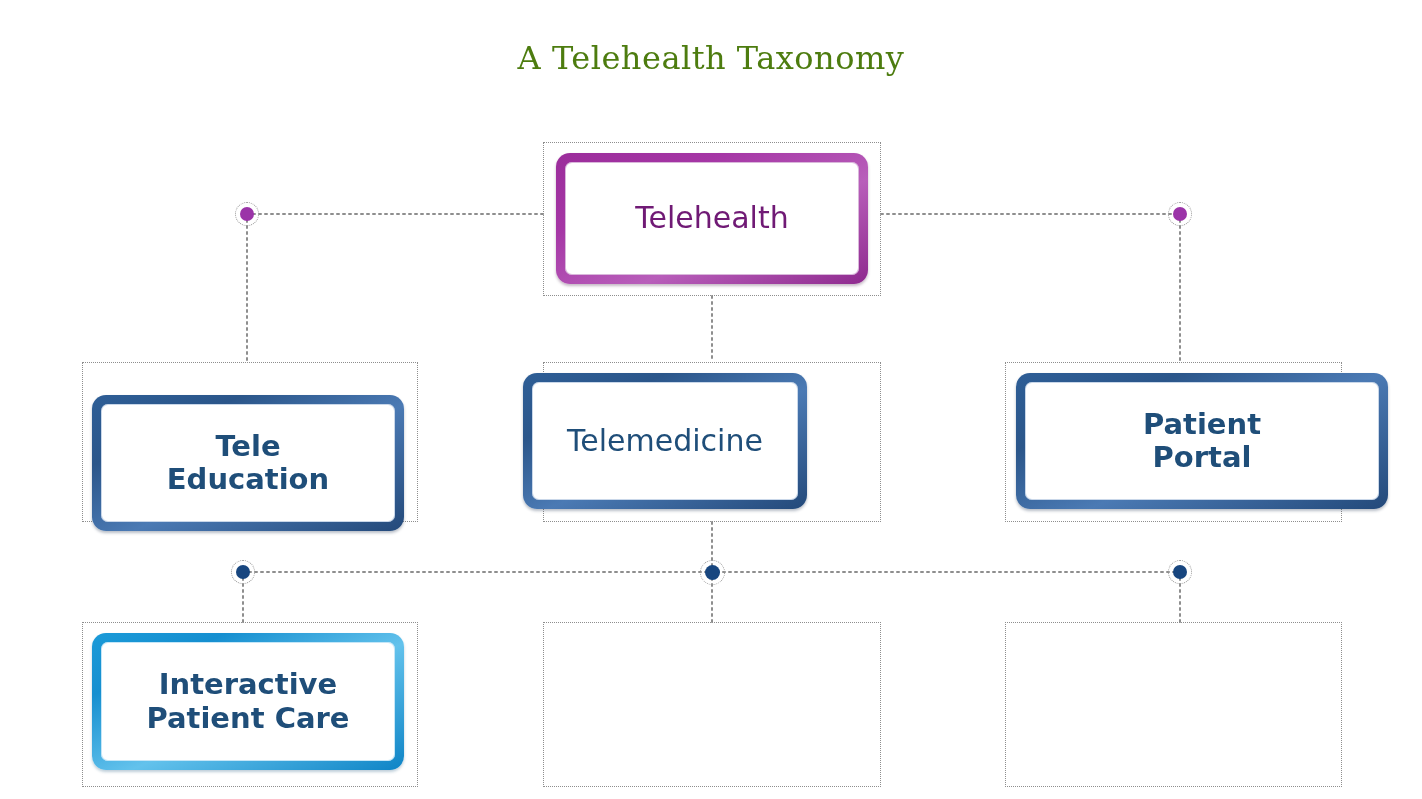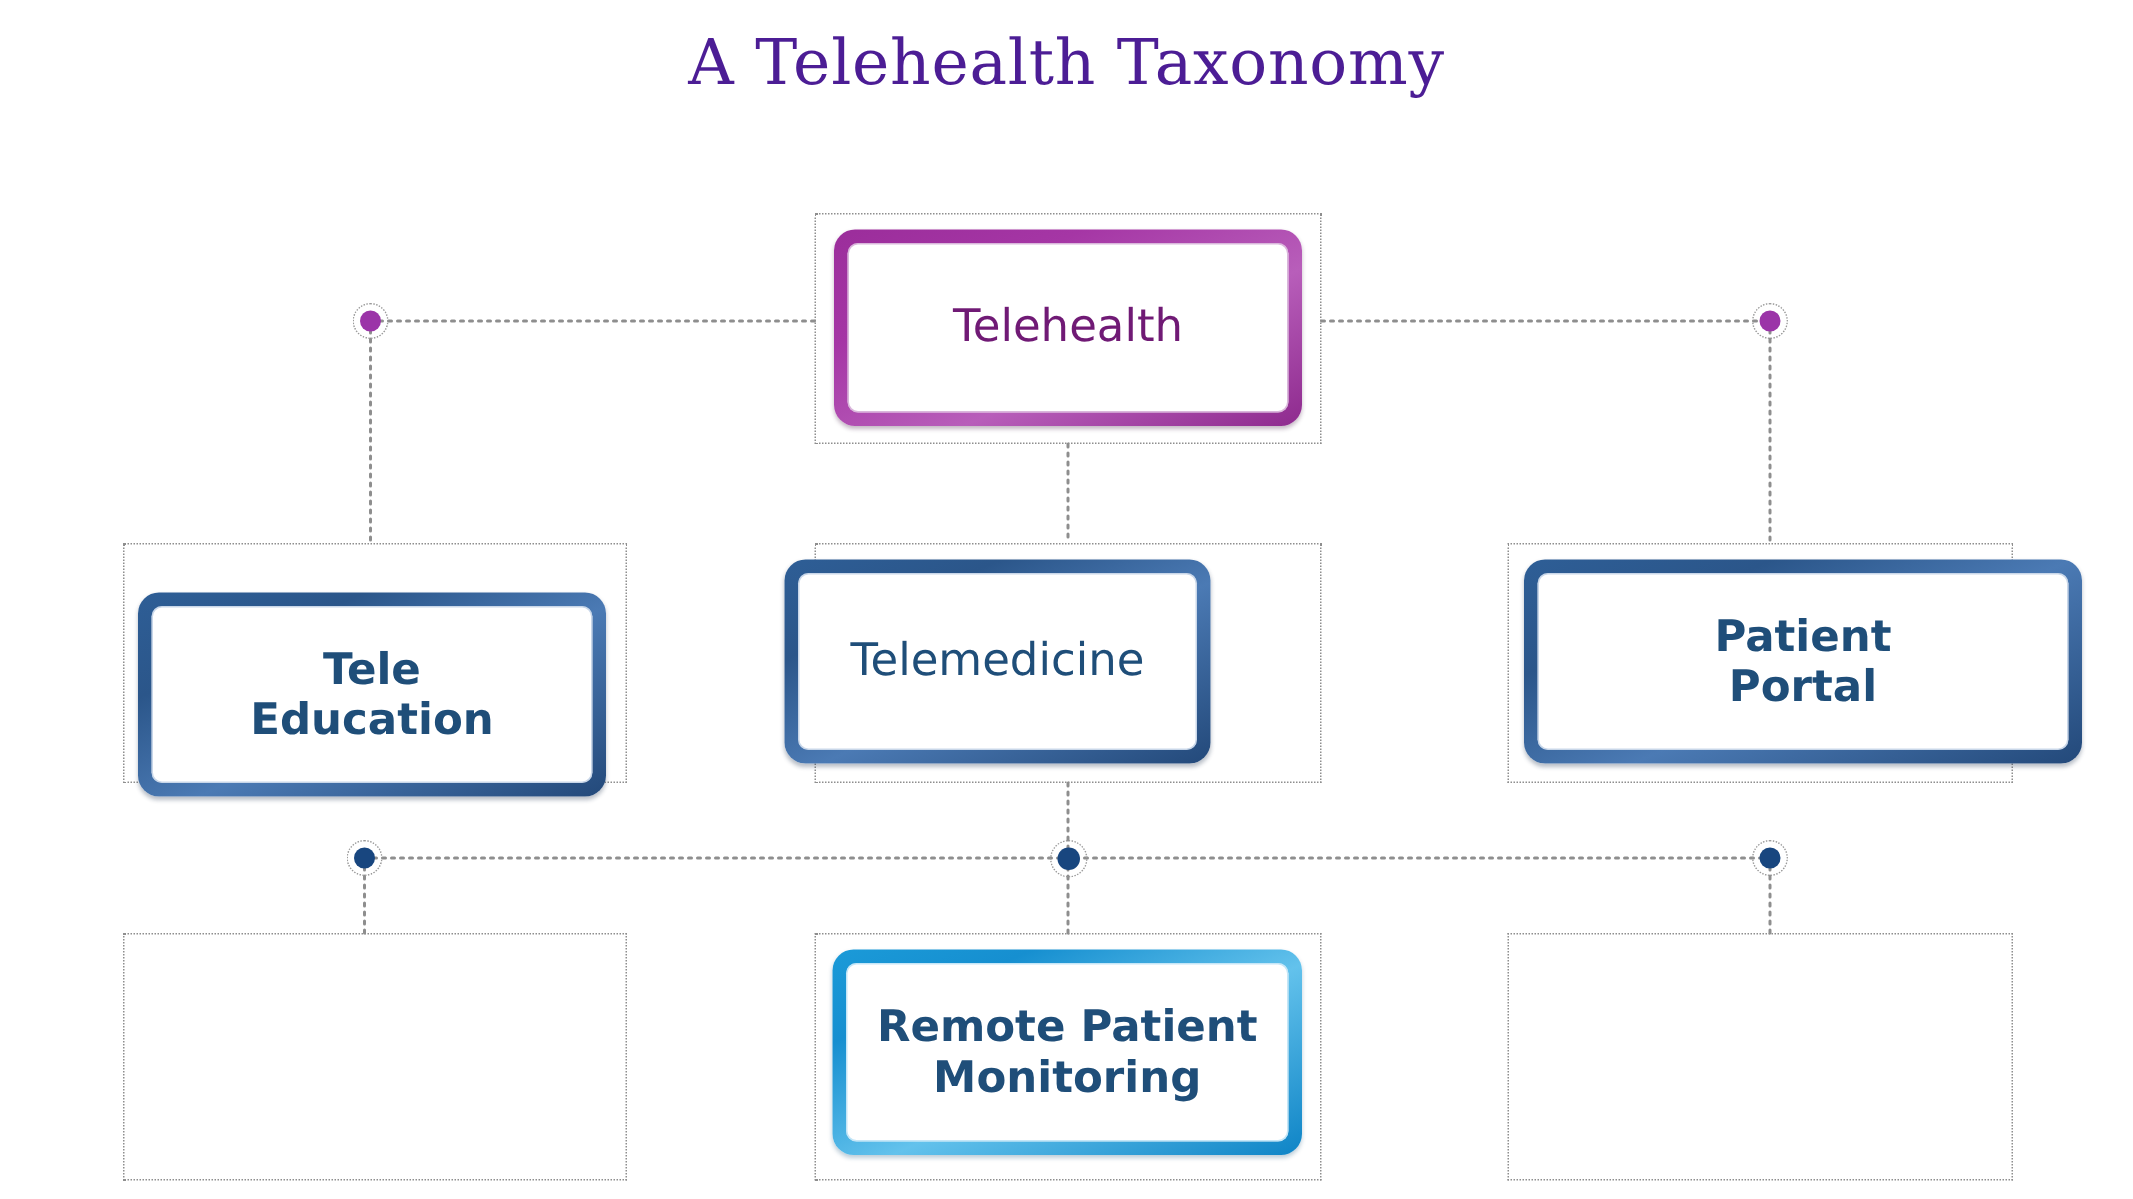--- a/index.html
+++ b/index.html
@@ -17,28 +17,28 @@
     width: 1422px;
     height: 799px;
     background: #ffffff;
     font-family: "DejaVu Sans", "Liberation Sans", sans-serif;
   }
 
   
   .diagram-title {
     position: absolute;
     left: 0;
-    top: 17px;
+    top: 39px;
     width: 1422px;
     text-align: center;
     font-family: "DejaVu Serif", "Liberation Serif", serif;
-    font-size: 42px;
+    font-size: 32px;
     font-weight: 400;
     letter-spacing: 0.5px;
-    color: #4c1d95;
+    color: #4d7c0f;
     white-space: pre;
   }
 
   
   #connectors {
     position: absolute;
     left: 0;
     top: 0;
     width: 1422px;
     height: 799px;
@@ -202,28 +202,28 @@
 
   <div class="node-frame" style="left:1005px; top:362px; width:337px; height:160px;"></div>
   <div class="node-card lvl-two" style="left:1016px; top:373px; width:372px; height:136px;">
     <div class="inner">
       <span class="node-label">Patient
 Portal</span>
     </div>
   </div>
 
   <div class="node-frame" style="left:82px; top:622px; width:336px; height:165px;"></div>
+  <div class="node-card lvl-three" style="left:92px; top:633px; width:312px; height:137px;">
+    <div class="inner">
+      <span class="node-label">Interactive
+Patient Care</span>
+    </div>
+  </div>
 
   <div class="node-frame" style="left:543px; top:622px; width:338px; height:165px;"></div>
-  <div class="node-card lvl-three" style="left:555px; top:633px; width:313px; height:137px;">
-    <div class="inner">
-      <span class="node-label">Remote Patient
-Monitoring</span>
-    </div>
-  </div>
 
   <div class="node-frame" style="left:1005px; top:622px; width:337px; height:165px;"></div>
 
   <div class="junction dot-purple" style="left:240px; top:207px; width:14px; height:14px;">
     <span class="halo"></span>
   </div>
 
   <div class="junction dot-purple" style="left:1173px; top:207px; width:14px; height:14px;">
     <span class="halo"></span>
   </div>

